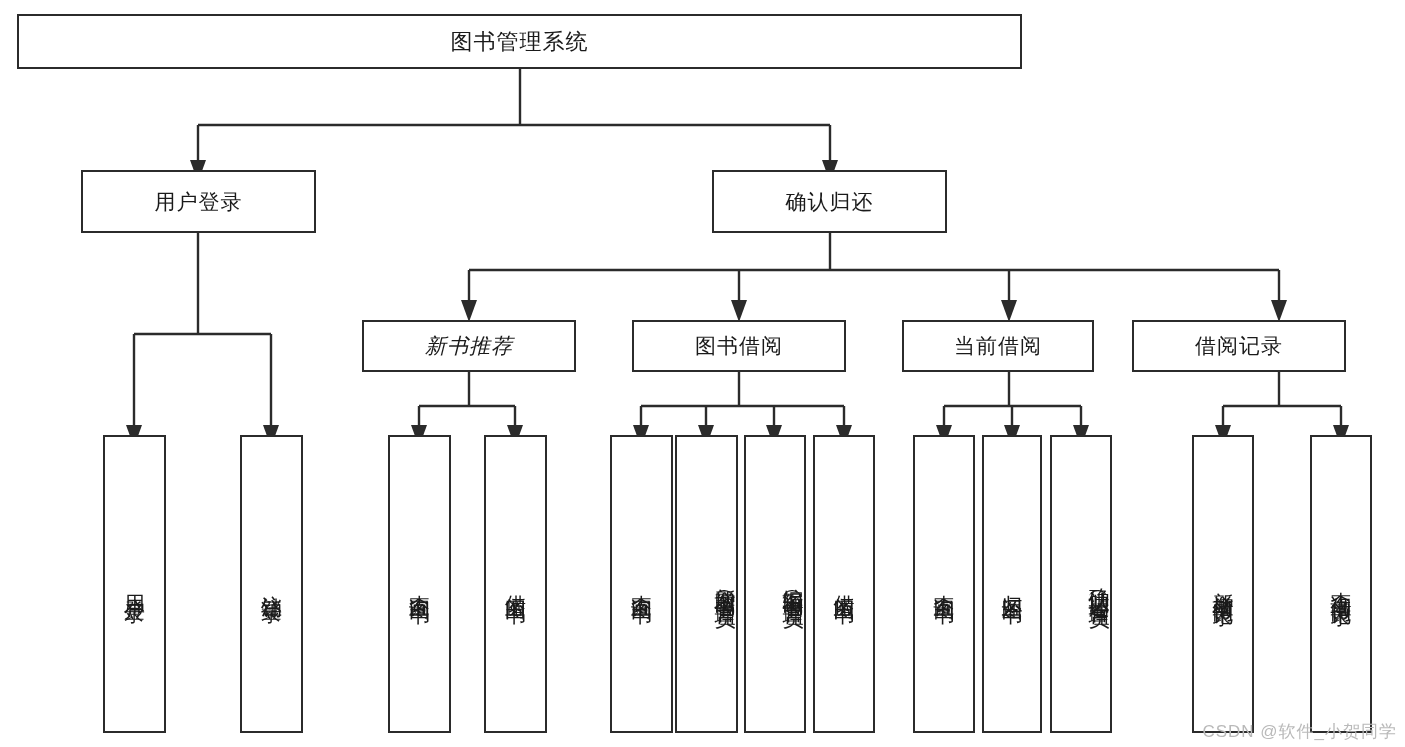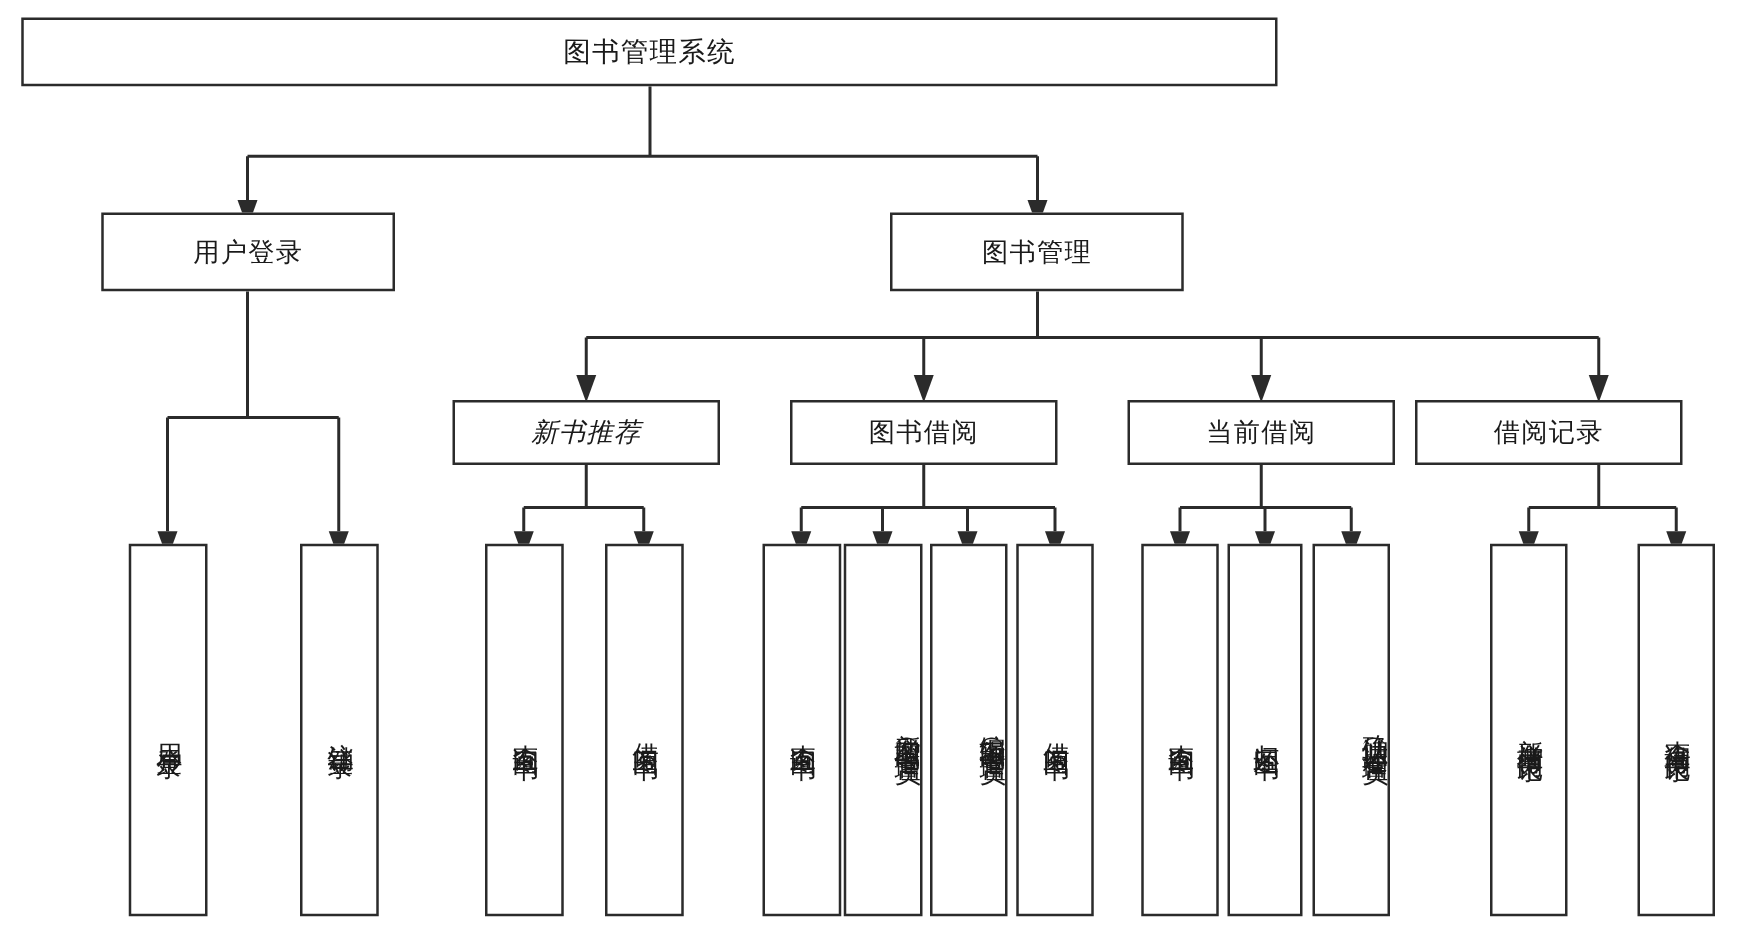--- a/index.html
+++ b/index.html
@@ -133,30 +133,30 @@
   </svg>
 
   <div class="node horiz" id="root-node" style="left:17px;top:14px;width:1005px;height:55px;text-align:right;">
     <span>图书管理系统</span>
   </div>
 
   <div class="node horiz" style="left:81px;top:170px;width:235px;height:63px;">
     <span>用户登录</span>
   </div>
   <div class="node horiz" style="left:712px;top:170px;width:235px;height:63px;">
-    <span>图书管理</span>
+    <span>确认归还</span>
   </div>
 
   <div class="node horiz" style="left:362px;top:320px;width:214px;height:52px;font-style:italic;">
     <span>新书推荐</span>
   </div>
   <div class="node horiz" style="left:632px;top:320px;width:214px;height:52px;">
     <span>图书借阅</span>
   </div>
-  <div class="node horiz" style="left:902px;top:320px;width:214px;height:52px;">
+  <div class="node horiz" style="left:902px;top:320px;width:192px;height:52px;">
     <span>当前借阅</span>
   </div>
   <div class="node horiz" style="left:1132px;top:320px;width:214px;height:52px;">
     <span>借阅记录</span>
   </div>
 
   <div class="node vert" style="left:103px;top:435px;width:63px;height:298px;">
     <span class="txt">用户登录</span>
   </div>
   <div class="node vert" style="left:240px;top:435px;width:63px;height:298px;">
@@ -193,13 +193,14 @@
     <span class="txt">确认归还（管理员）</span>
   </div>
 
   <div class="node vert" style="left:1192px;top:435px;width:62px;height:298px;">
     <span class="txt">新增借阅记录</span>
   </div>
   <div class="node vert" style="left:1310px;top:435px;width:62px;height:298px;">
     <span class="txt">查询借阅记录</span>
   </div>
 
+  <div class="watermark">CSDN @软件_小贺同学</div>
 </div>
 
 </body></html>

